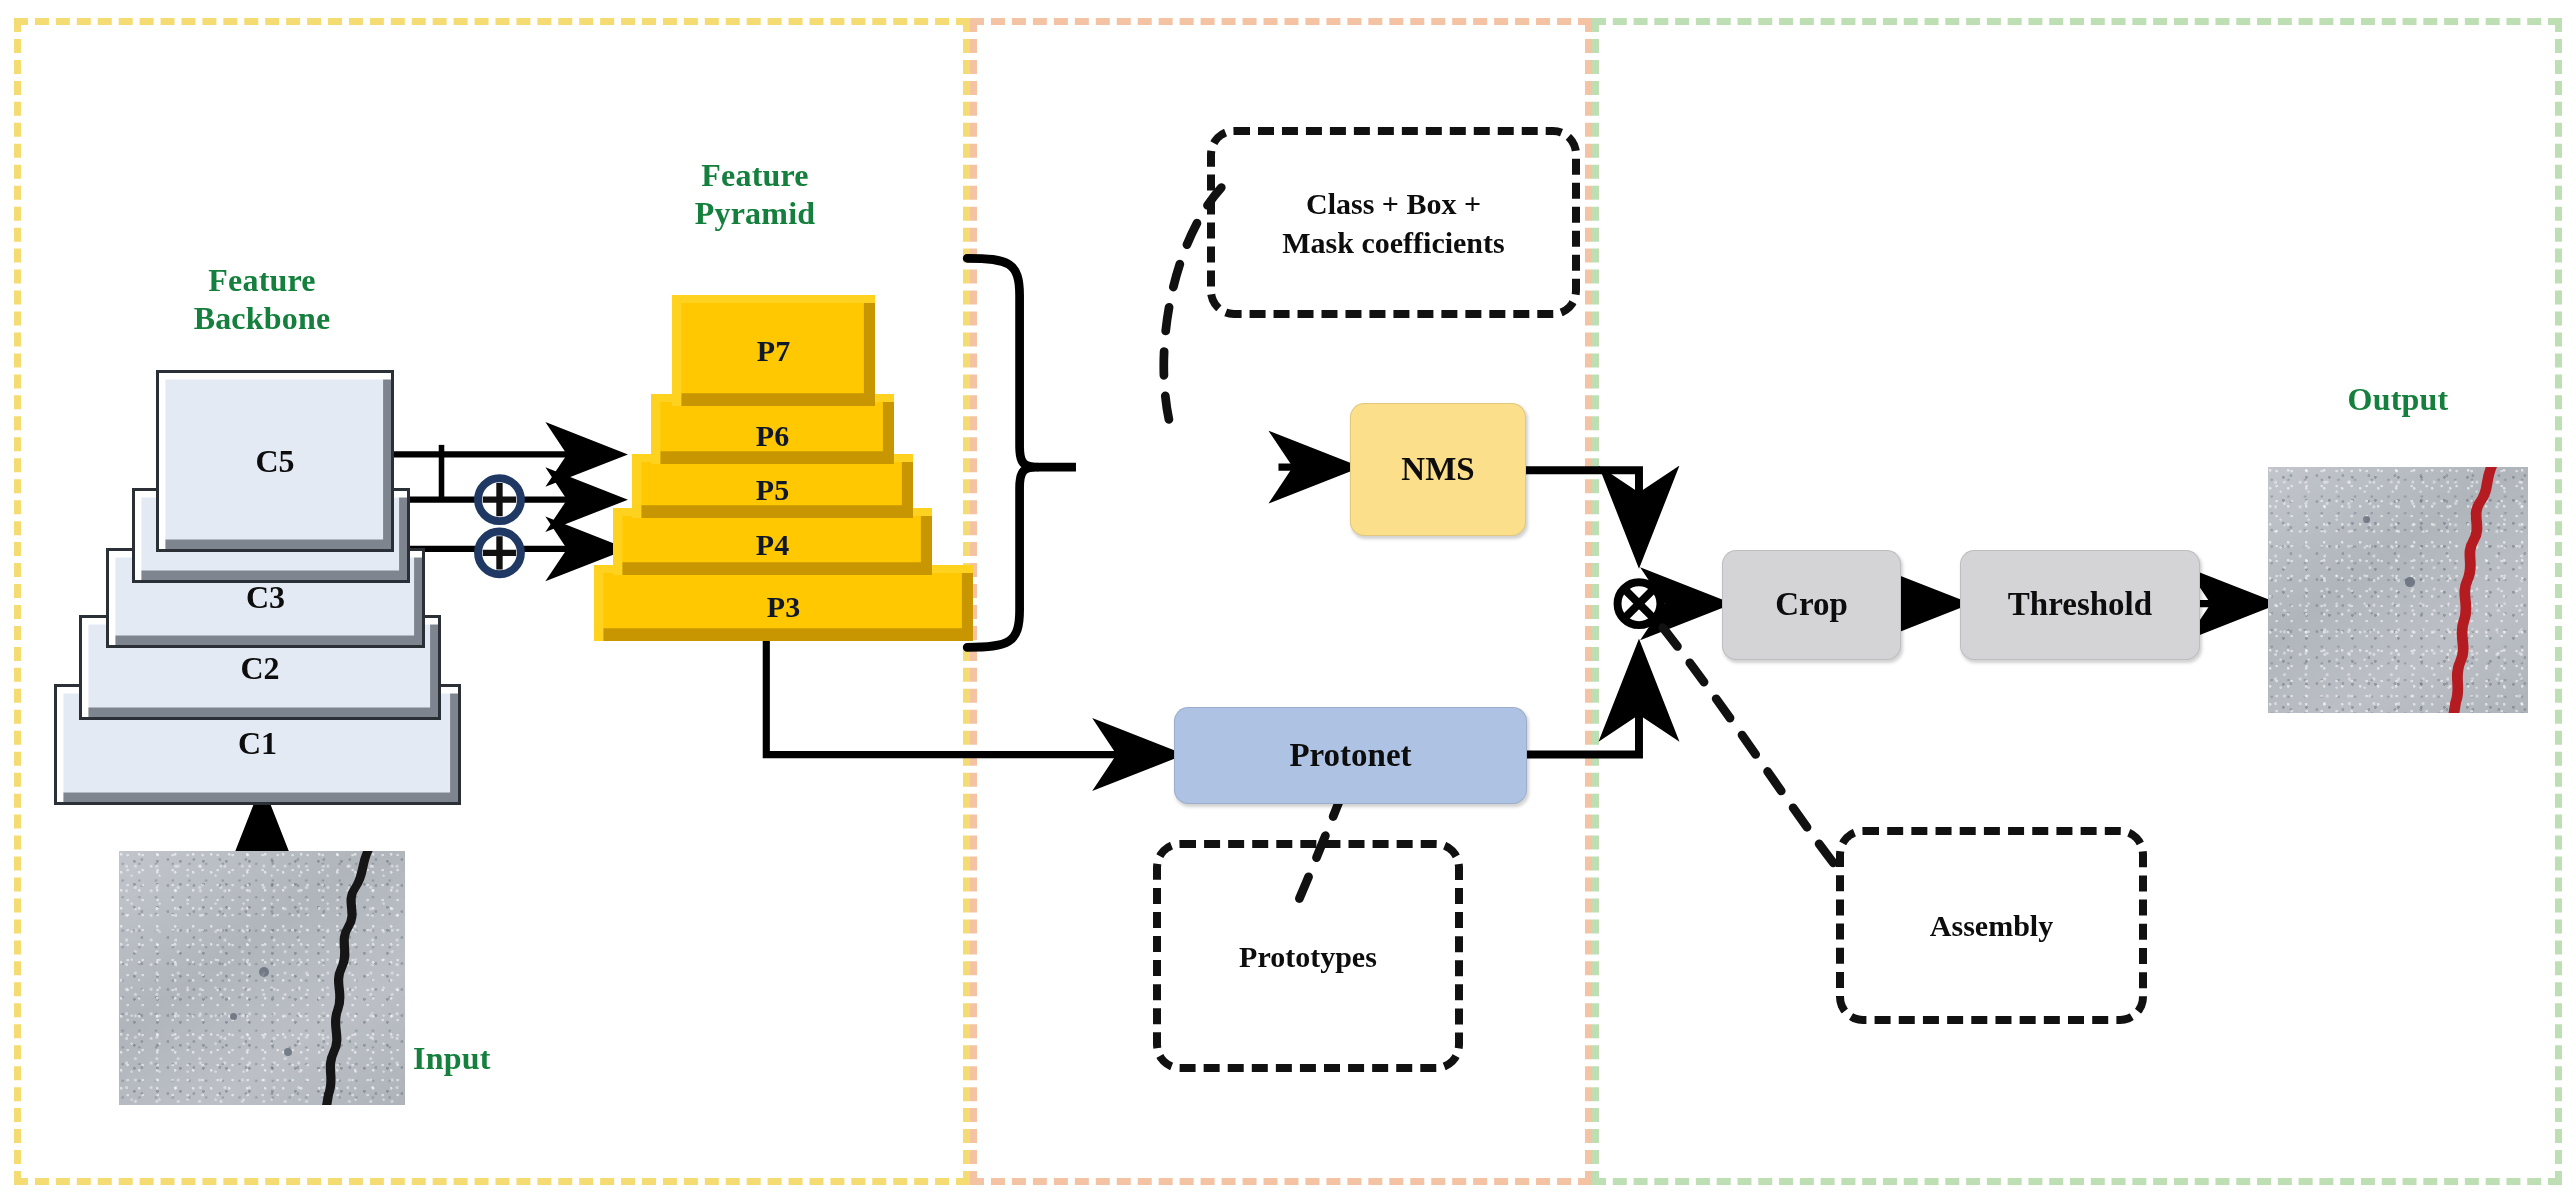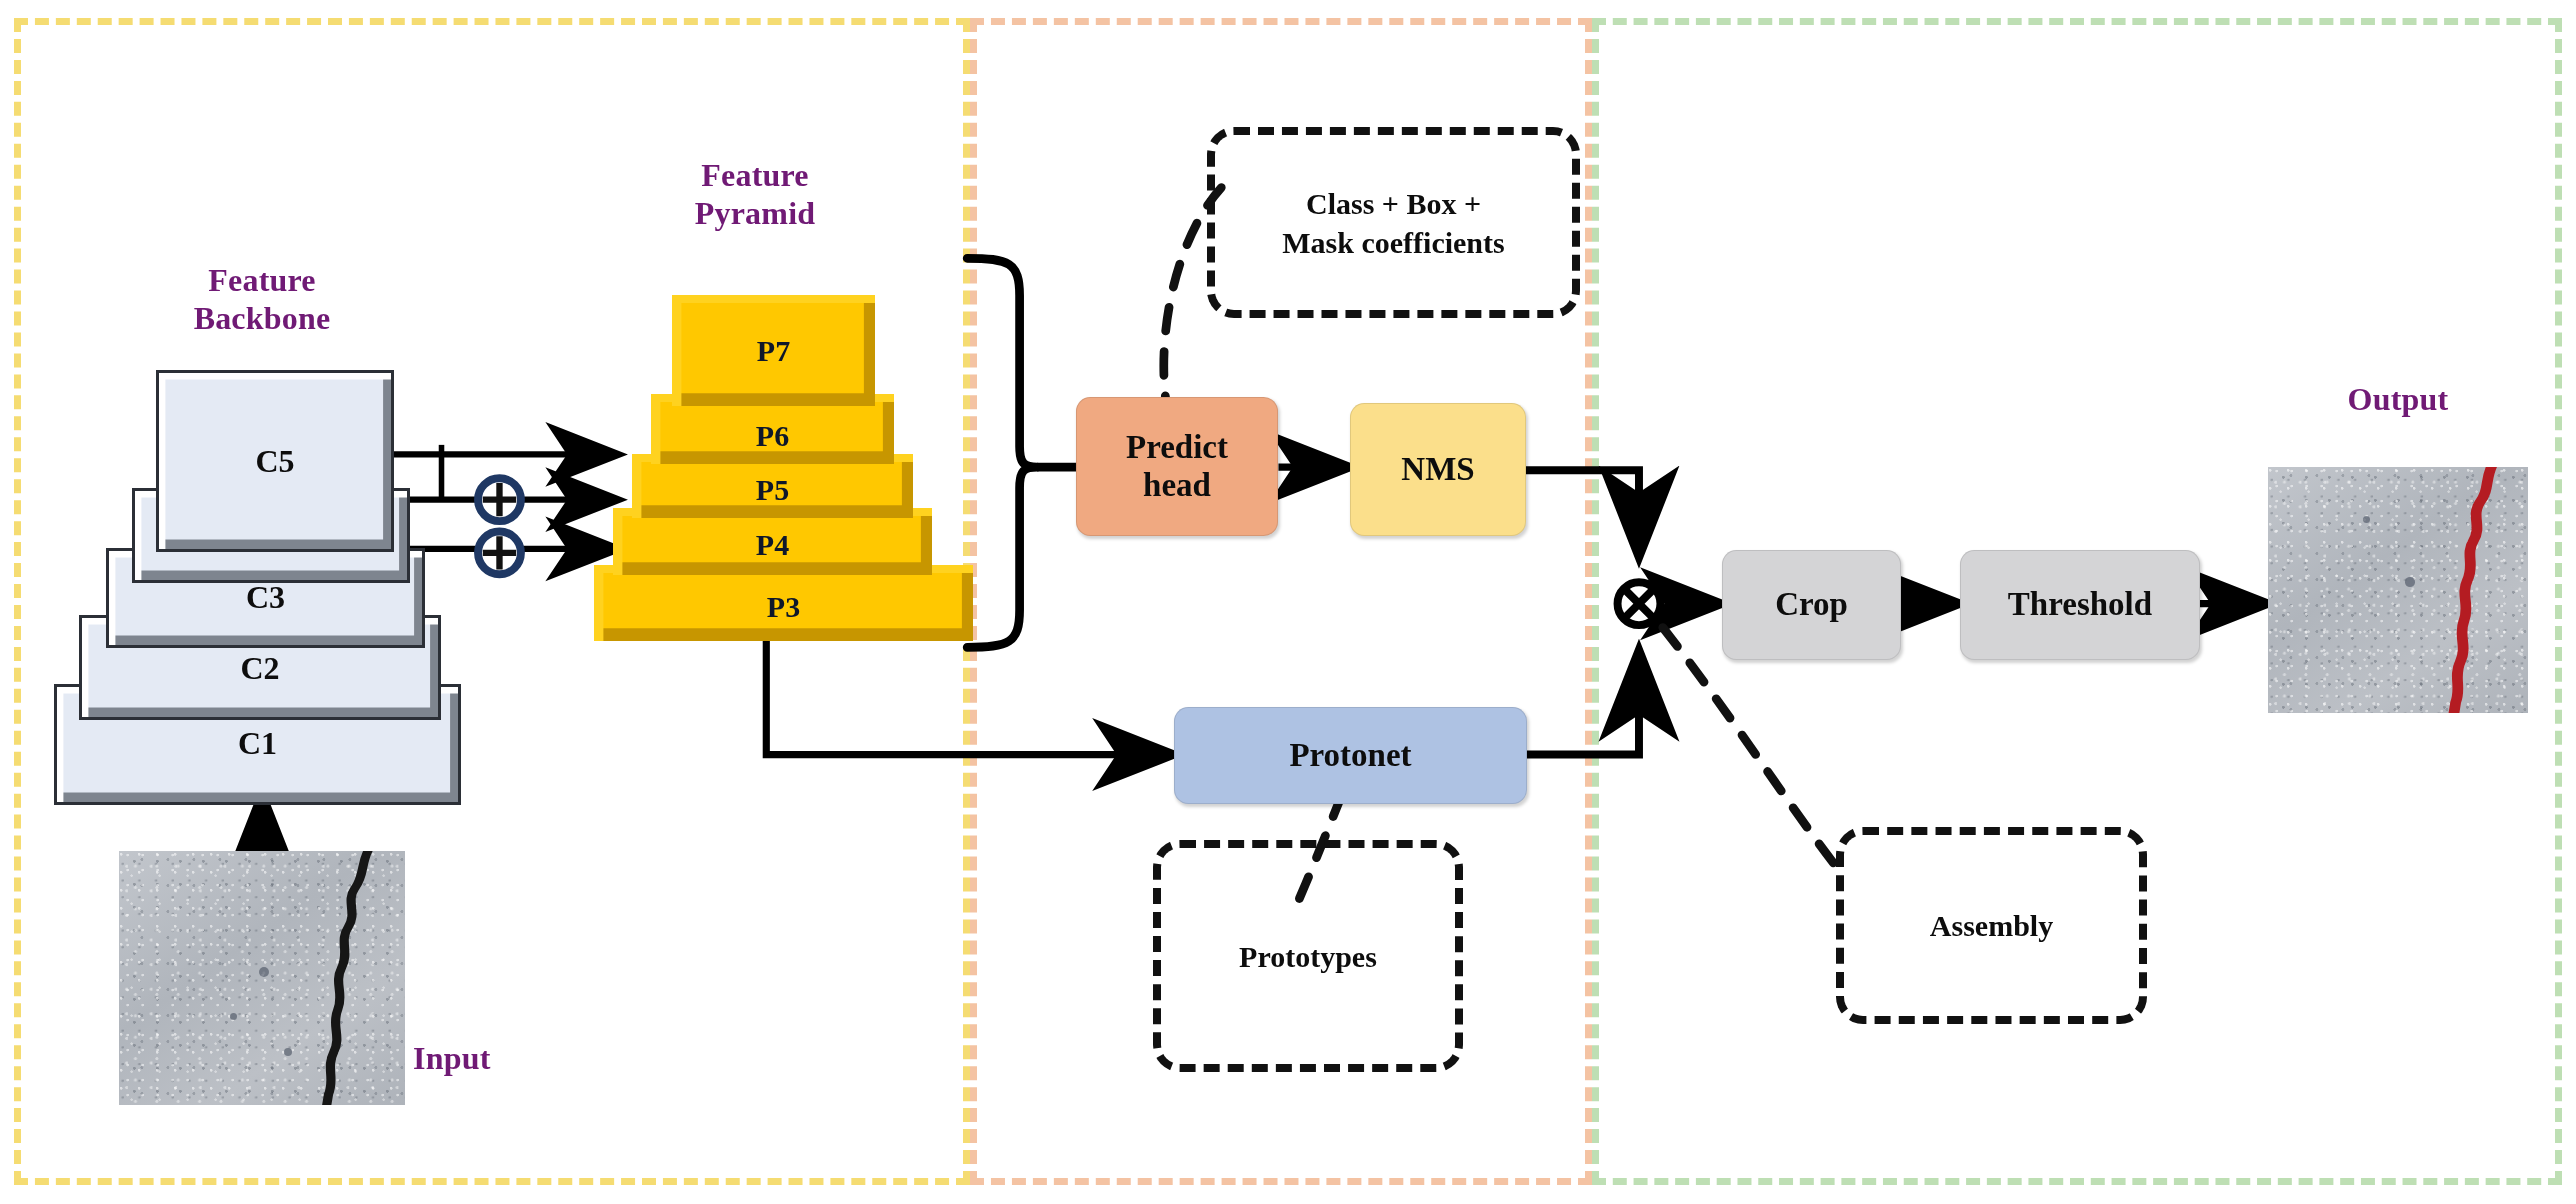--- a/index.html
+++ b/index.html
@@ -25,21 +25,21 @@
     box-sizing: border-box;
     border-style: dashed;
     border-width: 7.1px;
     background: transparent;
   }
 
   
   .caption {
     position: absolute;
     font-weight: bold;
-    color: #701a75;
+    color: #15803d;
     text-align: center;
     line-height: 1.18;
     white-space: pre-line;
     letter-spacing: 0.2px;
   }
 
   
   .bb-slab {
     position: absolute;
     box-sizing: border-box;
@@ -312,22 +312,20 @@
   </div>
   <div class="fp-slab" style="left:651px; top:394px; width:243px; height:70px;">
     <span class="face"></span>
     <span class="lbl" style="font-size:30px; bottom:11px;">P6</span>
   </div>
   <div class="fp-slab top" style="left:672px; top:295px; width:203px; height:111px;">
     <span class="face"></span>
     <span class="lbl" style="font-size:30px;">P7</span>
   </div>
 
-  <div class="pbox" style="left:1076px; top:397px; width:202px; height:139px; background:#F0A981; font-size:33px;">Predict
-head</div>
 
   <div class="pbox" style="left:1350px; top:403px; width:176px; height:133px; background:#FBDF8B; font-size:33px;">NMS</div>
 
   <div class="pbox" style="left:1174px; top:707px; width:353px; height:97px; background:#AEC2E3; font-size:33px;">Protonet</div>
 
   <div class="pbox" style="left:1722px; top:550px; width:179px; height:110px; background:#D4D4D6; font-size:33px;">Crop</div>
 
   <div class="pbox" style="left:1960px; top:550px; width:240px; height:110px; background:#D4D4D6; font-size:33px;">Threshold</div>
 
   <div class="dbox" style="left:1207px; top:127px; width:373px; height:191px; font-size:30px; padding:0 20.6px;">Class + Box +

